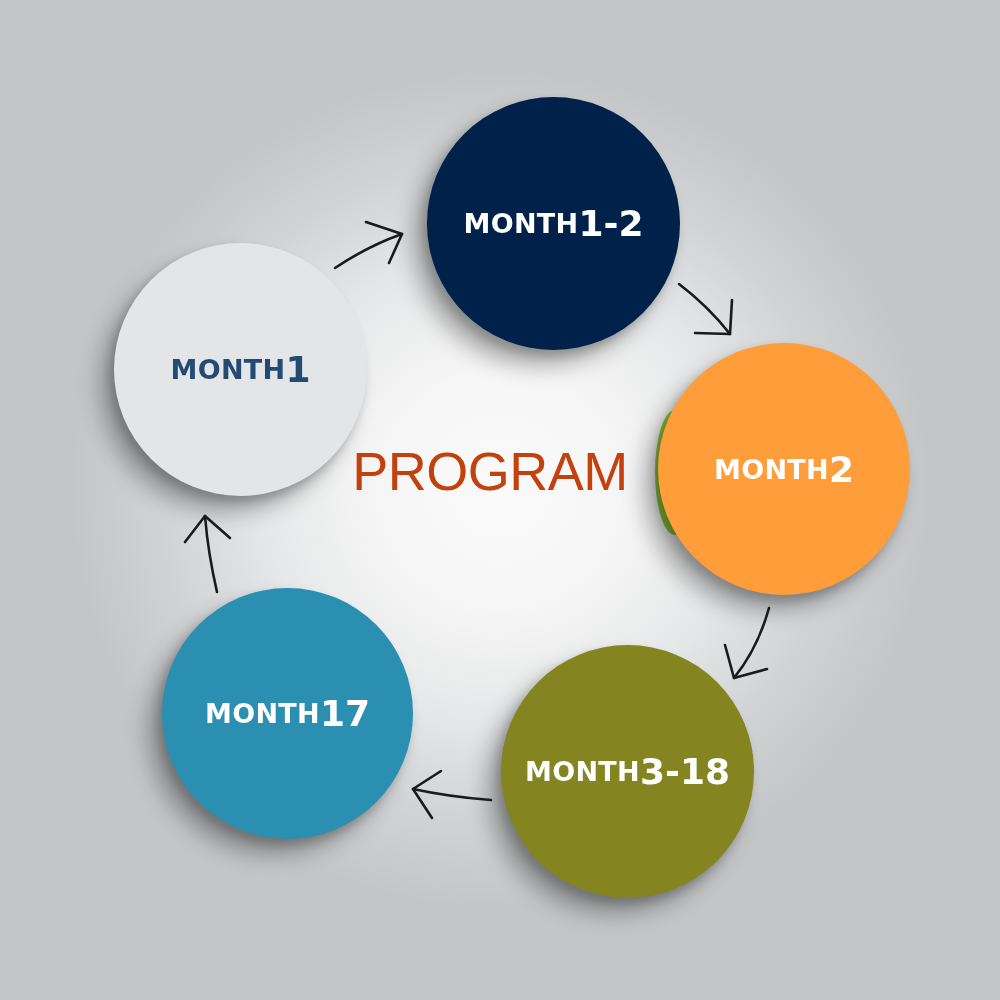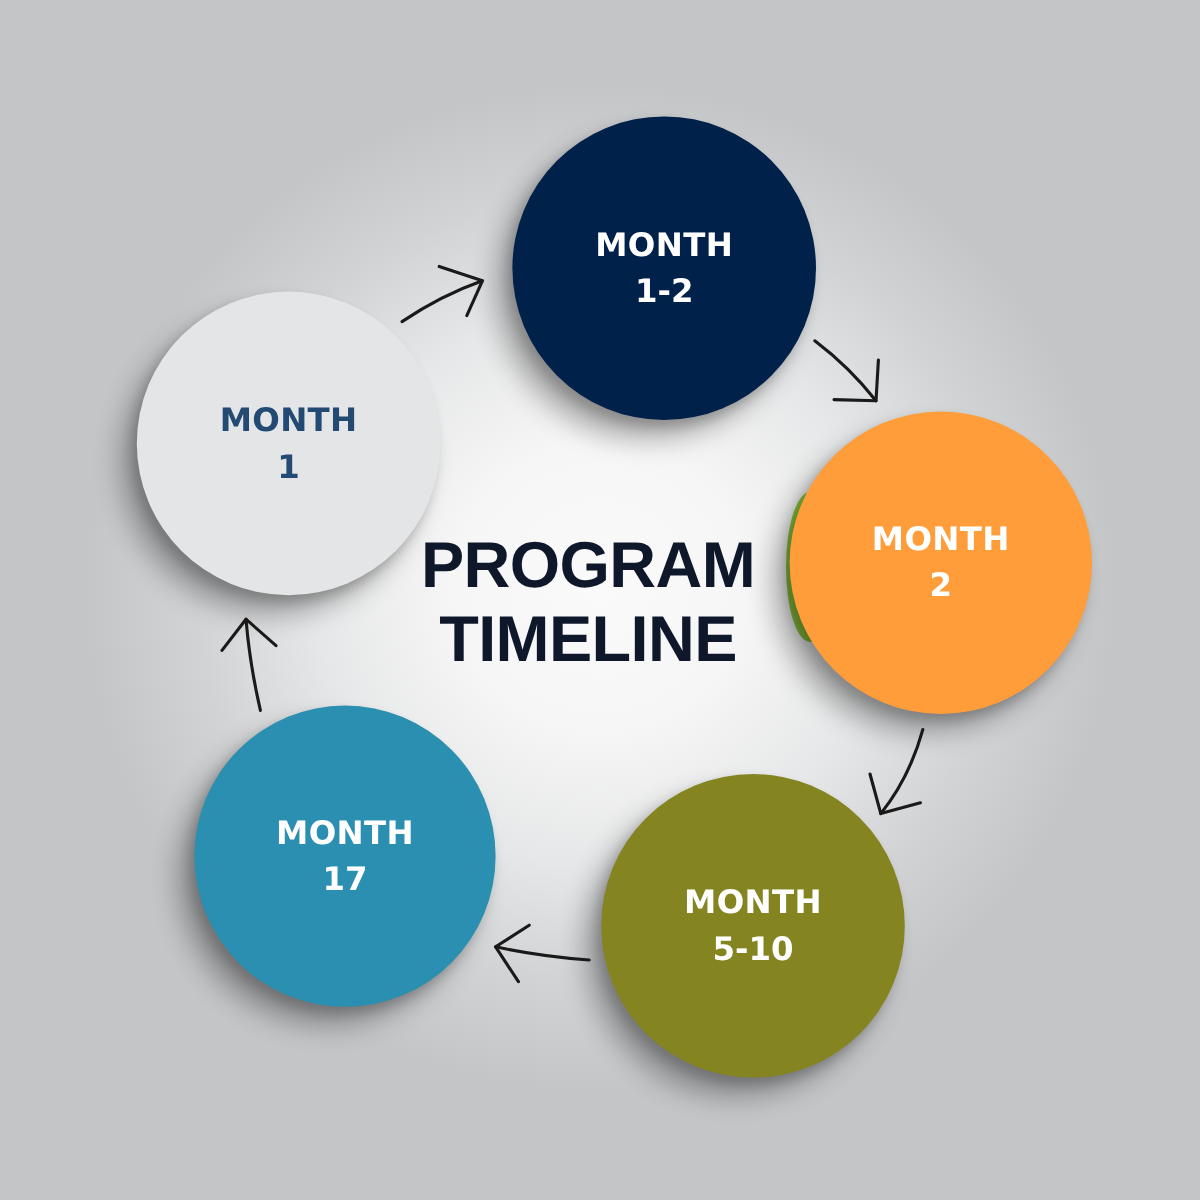--- a/index.html
+++ b/index.html
@@ -17,55 +17,55 @@
     }
     .stage {
       position: absolute;
       left: 0; top: 0;
       width: 1000px; height: 1000px;
     }
     .circle {
       position: absolute;
       border-radius: 50%;
       display: flex;
-      flex-direction: column;
+      flex-direction: row;
       align-items: center;
       justify-content: center;
       text-align: center;
       box-shadow: -14px 16px 22px rgba(0,0,0,0.30), -4px 6px 10px rgba(0,0,0,0.18);
     }
     .circle .label {
       font-weight: bold;
       font-size: 27px;
       line-height: 39px;
       letter-spacing: 0.3px;
     }
     .circle .sub {
       font-weight: bold;
-      font-size: 27px;
+      font-size: 36px;
       line-height: 39px;
     }
     .green-sliver {
       position: absolute;
       left: 655px;
       top: 410px;
       width: 40px;
       height: 125px;
       border-radius: 50%;
       background: #8dc63f;
     }
     .title {
       position: absolute;
       left: 330px;
       top: 440px;
       width: 320px;
       text-align: center;
       font-family: "Liberation Sans", "DejaVu Sans", sans-serif;
-      font-weight: bold;
-      color: #0f172a;
+      font-weight: normal;
+      color: #c2410c;
       font-size: 54px;
       line-height: 62px;
       letter-spacing: -0.5px;
     }
     .title span { display: block; }
     svg.arrows {
       position: absolute;
       left: 0; top: 0;
       width: 1000px; height: 1000px;
       pointer-events: none;
@@ -90,36 +90,35 @@
     <span class="sub">1-2</span>
   </div>
 
   <div class="circle" style="left:658px; top:343px; width:252px; height:252px; background:#ff9d3b; color:#ffffff;">
     <span class="label">MONTH</span>
     <span class="sub">2</span>
   </div>
 
   <div class="circle" style="left:501px; top:645px; width:253px; height:253px; background:#848421; color:#ffffff;">
     <span class="label">MONTH</span>
-    <span class="sub">5-10</span>
+    <span class="sub">3-18</span>
   </div>
 
   <div class="circle" style="left:162px; top:588px; width:251px; height:251px; background:#2a8fb0; color:#ffffff;">
     <span class="label">MONTH</span>
     <span class="sub">17</span>
   </div>
 
   <div class="circle" style="left:114px; top:243px; width:253px; height:253px; background:#e4e5e7; color:#224a73;">
     <span class="label">MONTH</span>
     <span class="sub">1</span>
   </div>
 
   <div class="title">
     <span>PROGRAM</span>
-    <span>TIMELINE</span>
   </div>
 
   <svg class="arrows" viewBox="0 0 1000 1000">
 
     <g>
       <path d="M335 268 Q368 246 402 234"></path>
       <path d="M366 222 L402 234 L389 263"></path>
     </g>
 
     <g>

